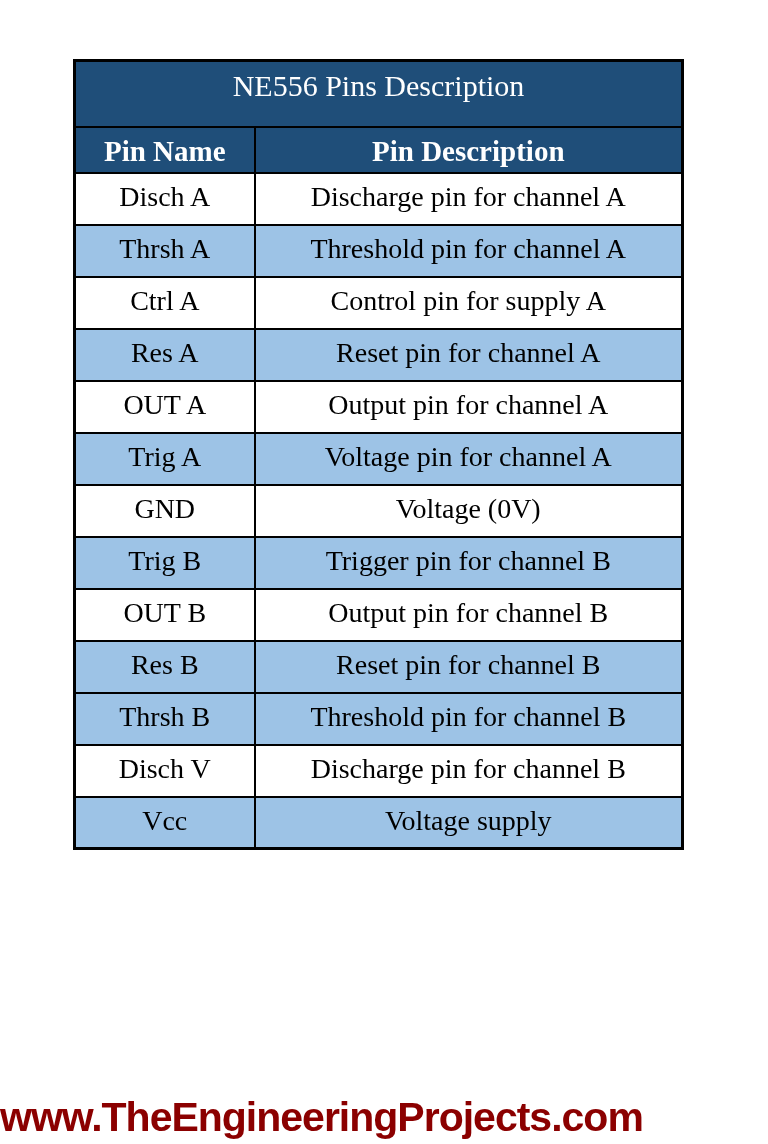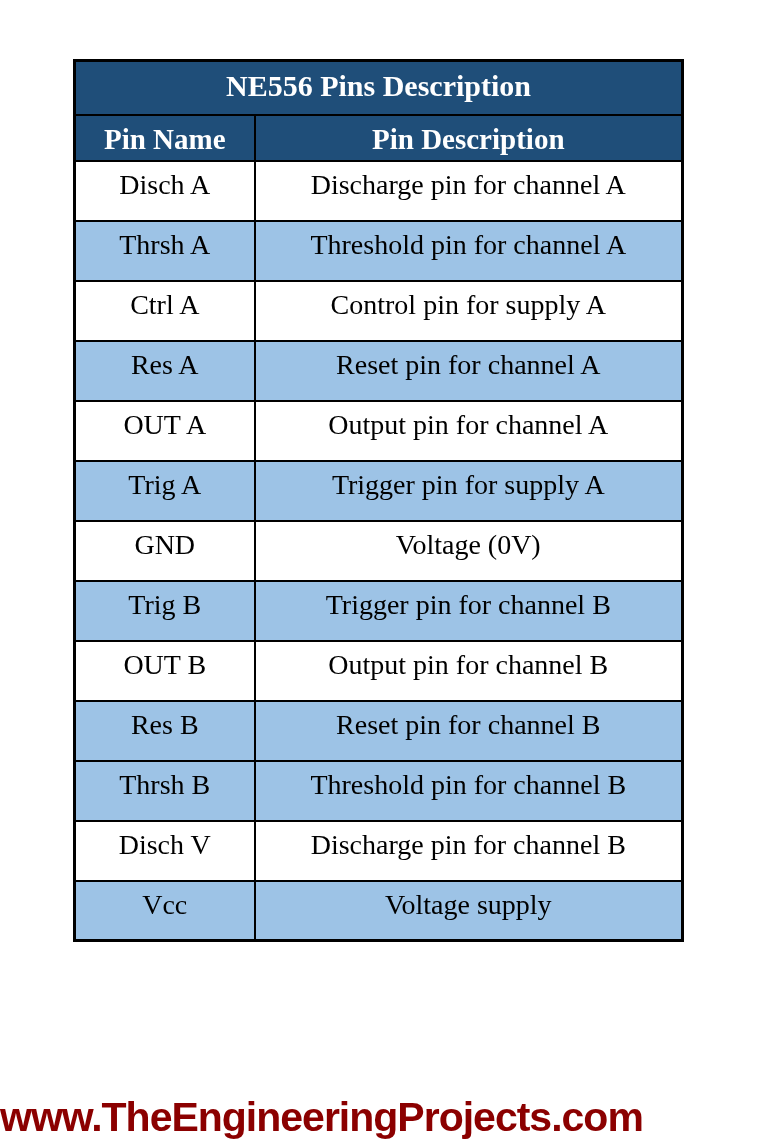--- a/index.html
+++ b/index.html
@@ -30,35 +30,35 @@
   .pins-table td{
     border:2px solid var(--border-color);
     text-align:center;
     vertical-align:top;
     padding-top:7px;
     font-size:28px;
     line-height:1.15;
   }
 
   .title-row th{
-    height:54px;
+    height:66px;
     background:var(--header-bg);
     color:var(--header-text);
-    font-weight:bold;
+    font-weight:normal;
     font-size:30px;
   }
   .header-row th{
     height:46px;
     background:var(--header-bg);
     color:var(--header-text);
     font-weight:bold;
     font-size:29px;
   }
   .data-row td{
-    height:60px;
+    height:52px;
     background:#FFFFFF;
   }
   .data-row.alt td{
     background:var(--alt-row-bg);
   }
 
   .footer{
     position:absolute;
     left:0;
     top:1094px;
@@ -106,21 +106,21 @@
       <tr class="data-row alt">
     <td>Res A</td>
     <td>Reset pin for channel A</td>
   </tr>
       <tr class="data-row">
     <td>OUT A</td>
     <td>Output pin for channel A</td>
   </tr>
       <tr class="data-row alt">
     <td>Trig A</td>
-    <td>Trigger pin for supply A</td>
+    <td>Voltage pin for channel A</td>
   </tr>
       <tr class="data-row">
     <td>GND</td>
     <td>Voltage (0V)</td>
   </tr>
       <tr class="data-row alt">
     <td>Trig B</td>
     <td>Trigger pin for channel B</td>
   </tr>
       <tr class="data-row">

